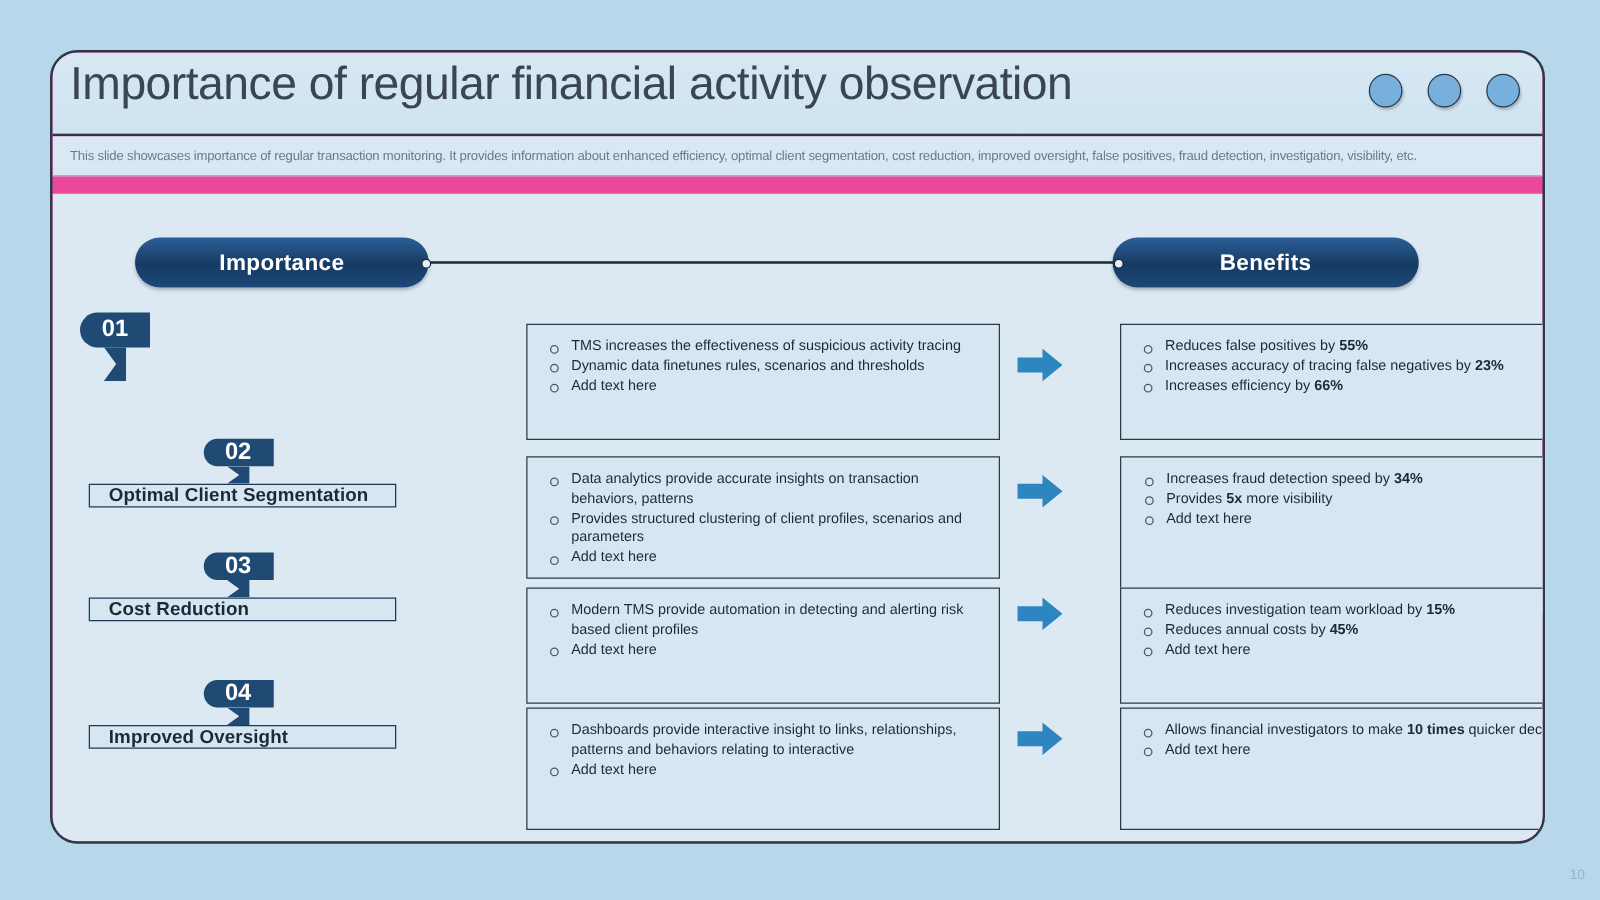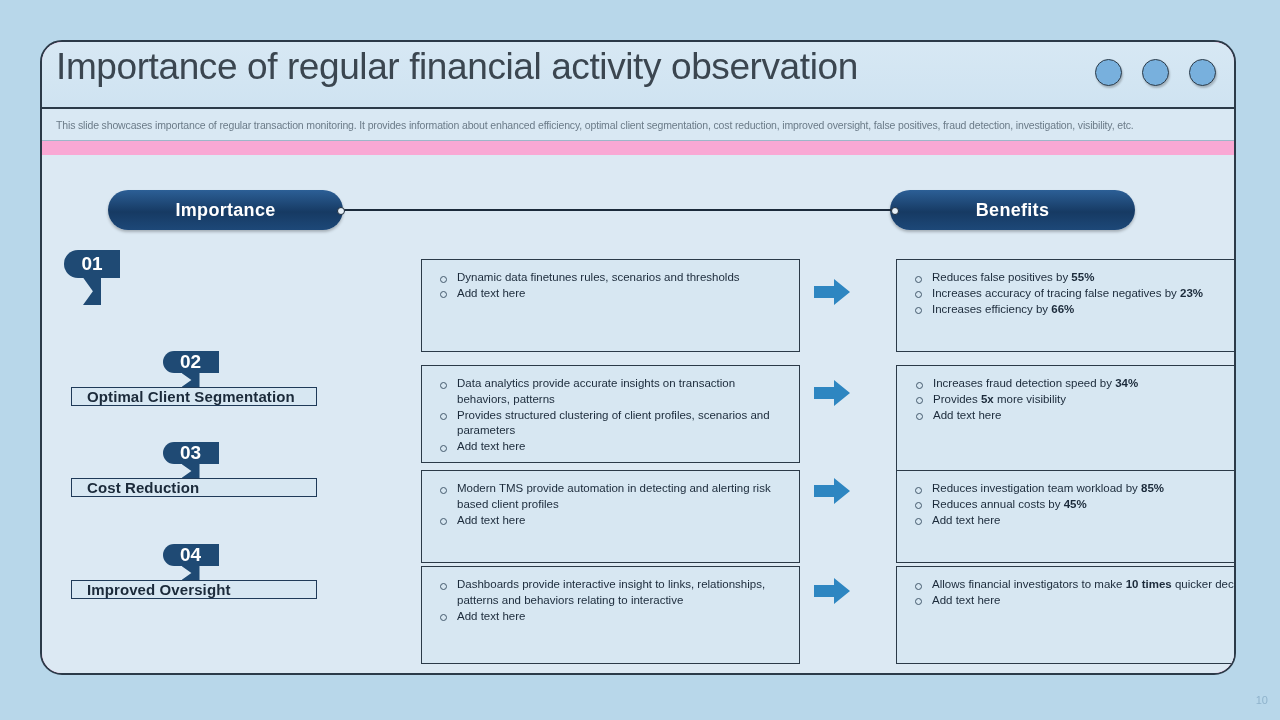--- a/index.html
+++ b/index.html
@@ -16,21 +16,21 @@
     position: relative;
   }
 
   
   .slide-frame {
     position: absolute;
     left: 40px;
     top: 40px;
     width: 1196px;
     height: 635px;
-    background: #f9a8d4;
+    background: #ec4899;
     border: 2px solid #2b3a48;
     border-radius: 22px;
     overflow: hidden;
   }
 
   
   .header-band {
     position: absolute;
     left: 0; top: 0;
     width: 100%;
@@ -272,20 +272,21 @@
 
     <div id="rows-container">
         <div class="row-left" style="top: 95px;">
           <div class="num-badge">
             <span>01</span>
           </div>
           <div class="badge-tail"></div>
         </div>
         <div class="text-box box-mid" style="top: 104px; height: 93px;">
           <ul class="bullet-list">
+            <li class="bullet-item">TMS increases the effectiveness of suspicious activity tracing</li>
             <li class="bullet-item">Dynamic data finetunes rules, scenarios and thresholds</li>
             <li class="bullet-item">Add text here</li>
           </ul>
         </div>
         <div class="arrow" style="top: 121px;"><svg viewBox="0 0 40 32" width="40" height="32" aria-hidden="true">
             <path d="M2 10 L22 10 L22 3 L38 16 L22 29 L22 22 L2 22 Z" fill="#2e86c1"></path>
           </svg></div>
         <div class="text-box box-right" style="top: 104px; height: 93px;">
           <ul class="bullet-list">
             <li class="bullet-item">Reduces false positives by <b>55%</b></li>
@@ -328,21 +329,21 @@
           <ul class="bullet-list">
             <li class="bullet-item">Modern TMS provide automation in detecting and alerting risk based client profiles</li>
             <li class="bullet-item">Add text here</li>
           </ul>
         </div>
         <div class="arrow" style="top: 320px;"><svg viewBox="0 0 40 32" width="40" height="32" aria-hidden="true">
             <path d="M2 10 L22 10 L22 3 L38 16 L22 29 L22 22 L2 22 Z" fill="#2e86c1"></path>
           </svg></div>
         <div class="text-box box-right" style="top: 315px; height: 93px;">
           <ul class="bullet-list">
-            <li class="bullet-item">Reduces investigation team workload by <b>85%</b></li>
+            <li class="bullet-item">Reduces investigation team workload by <b>15%</b></li>
             <li class="bullet-item">Reduces annual costs by <b>45%</b></li>
             <li class="bullet-item">Add text here</li>
           </ul>
         </div>
         <div class="row-left" style="top: 389px;">
           <div class="num-badge">
             <span>04</span>
           </div>
           <div class="badge-tail"></div>
           <div class="row-label">Improved Oversight</div>

